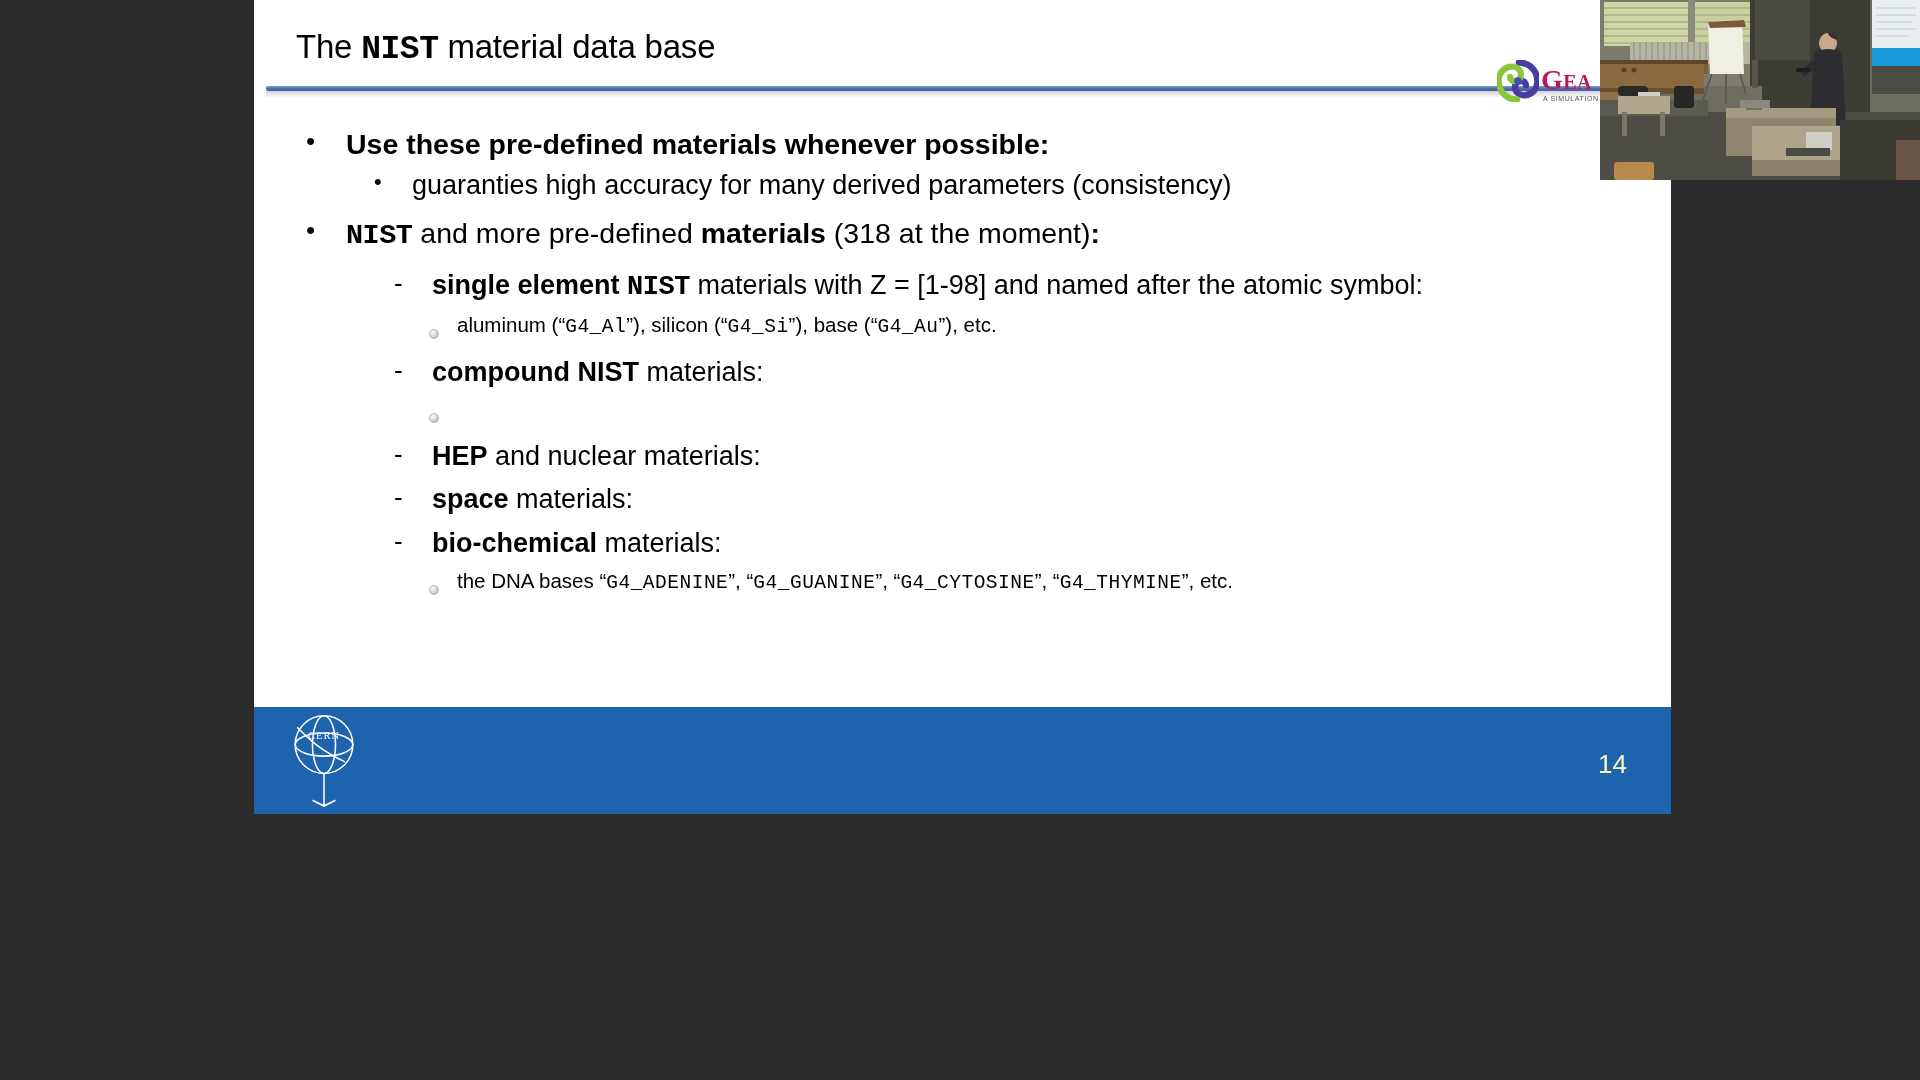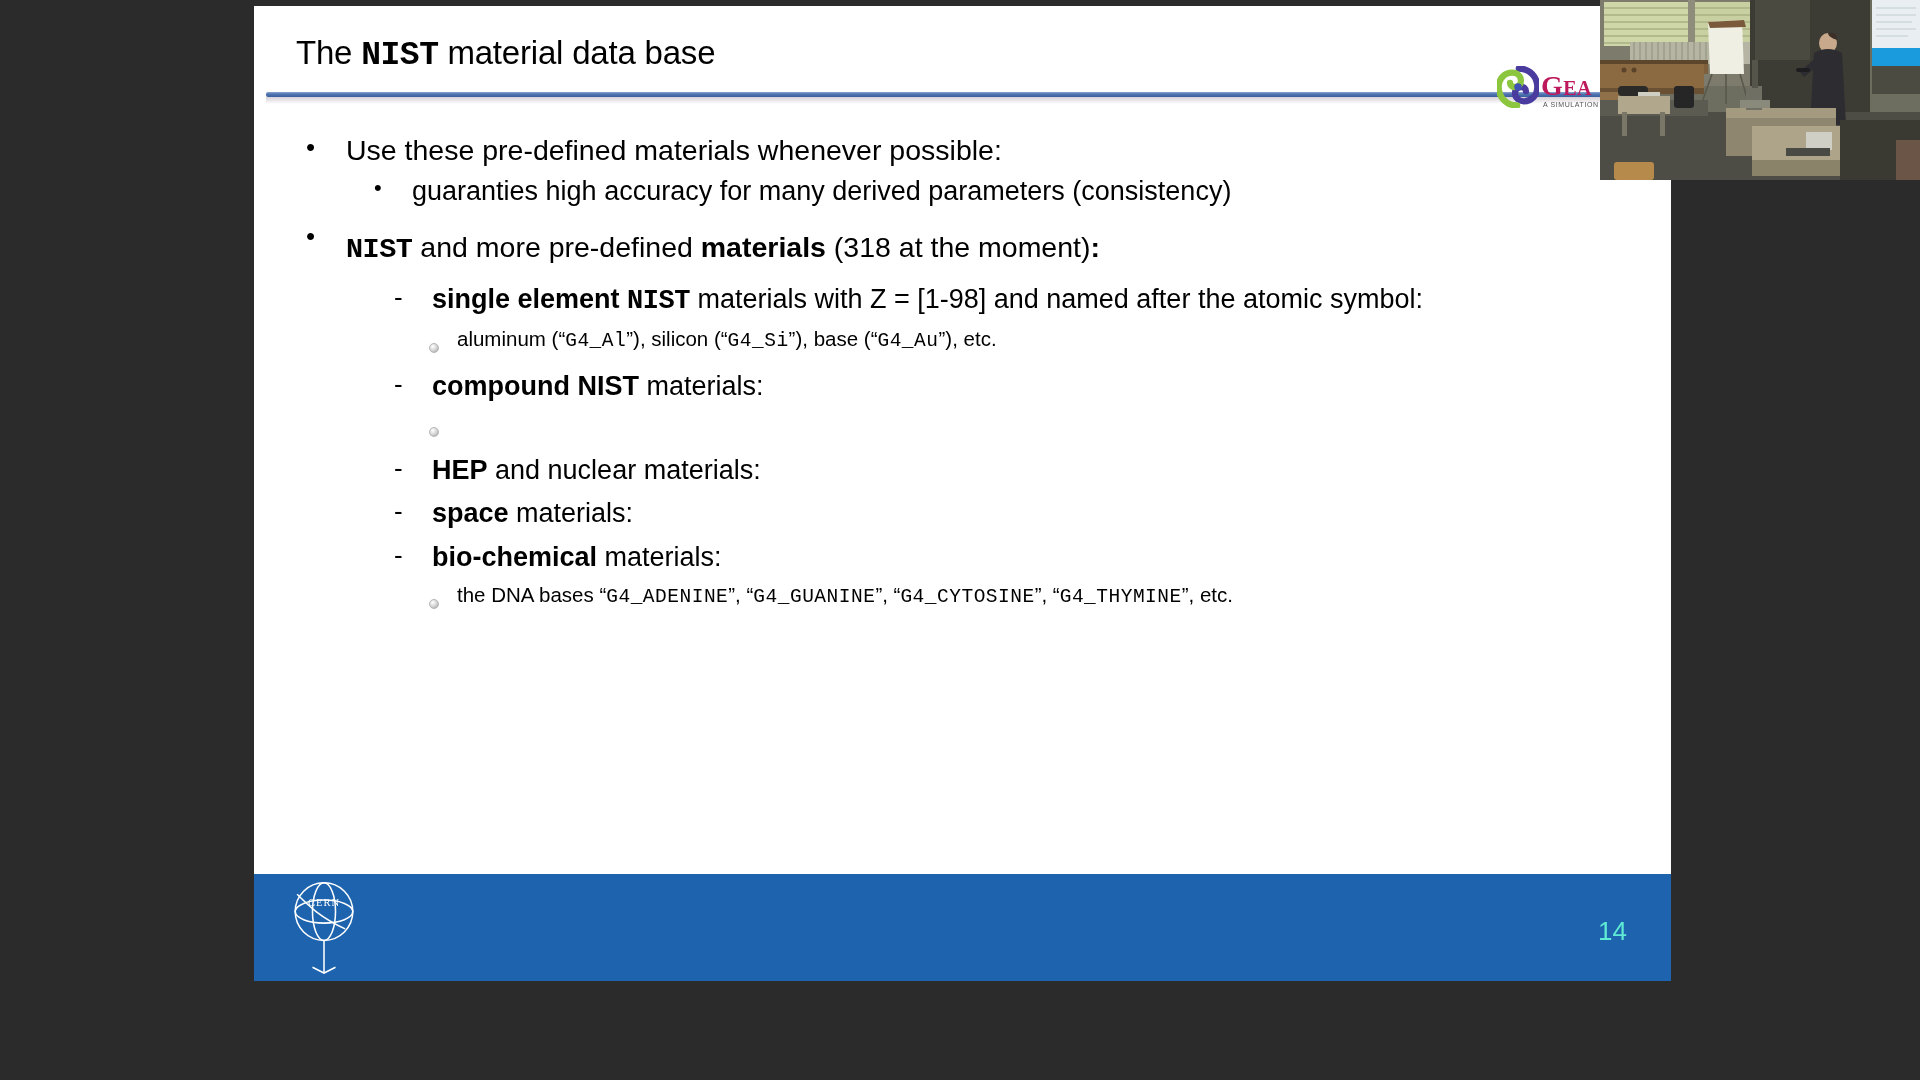--- a/index.html
+++ b/index.html
@@ -6,22 +6,22 @@
   html,body { width:1920px; height:1080px; overflow:hidden; }
   body {
     background:#2b2b2b;
     font-family:"Liberation Sans", sans-serif;
   }
   #root { position:relative; width:1920px; height:1080px; }
 
   
   .slide {
     position:absolute;
-    left:254px; top:6px;
-    width:1417px; height:975px;
+    left:254px; top:0;
+    width:1417px; height:814px;
     background:#ffffff;
   }
 
   .slide-title {
     position:absolute;
     left:42px; top:28px;
     font-size:33px;
     color:#000;
     white-space:nowrap;
     letter-spacing:-0.2px;
@@ -68,22 +68,22 @@
   
   .content { position:absolute; left:0; top:126px; width:1417px; }
 
   .row { display:flex; align-items:flex-start; }
   .mark { flex:none; text-align:left; }
   .txt  { flex:1 1 auto; }
 
   
   .l1 { margin-left:52px; font-size:28.5px; line-height:1.28; color:#000; margin-bottom:2px; }
   .l1 .mark { width:40px; font-size:26px; line-height:1.22; }
-  .l1 .txt { font-weight:normal; }
-  .l1.plain .txt { font-weight:normal;margin-top:8px; }
+  .l1 .txt { font-weight:bold; }
+  .l1.plain .txt { font-weight:normal; }
 
   
   .l2 { margin-left:120px; font-size:27px; line-height:1.28; color:#000; }
   .l2 .mark { width:38px; font-size:22px; line-height:1.3; }
 
   
   .l3 { margin-left:140px; font-size:27px; line-height:1.28; color:#000; margin-top:9px;}
   .l3 .mark { width:38px; font-size:26px; line-height:1.18; }
 
   
@@ -100,21 +100,21 @@
   .footer {
     position:absolute; left:0; bottom:0;
     width:1417px; height:107px;
     background:#1d63ad;
   }
   .cern {
     position:absolute; left:22px; top:-2px; width:96px; height:108px;
   }
   .page-num {
     position:absolute; right:44px; top:42px;
-    color:#5eead4; font-size:26px;
+    color:#fef9c3; font-size:26px;
   }
 
   
   .webcam {
     position:absolute; right:0; top:0;
     width:320px; height:180px;
     overflow:hidden;
     background:#5a5b4e;
   }
 </style>

